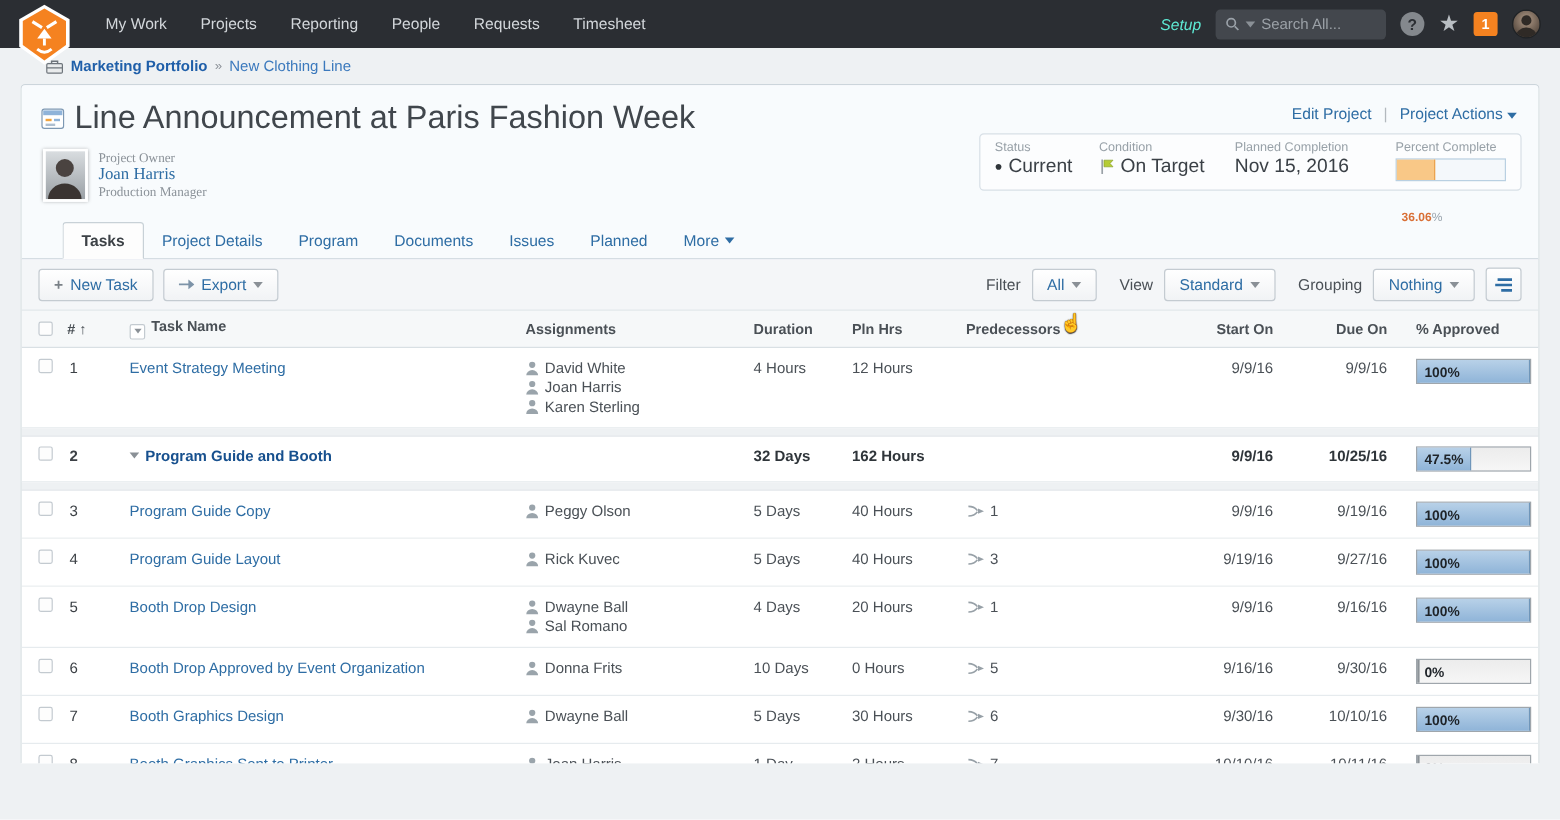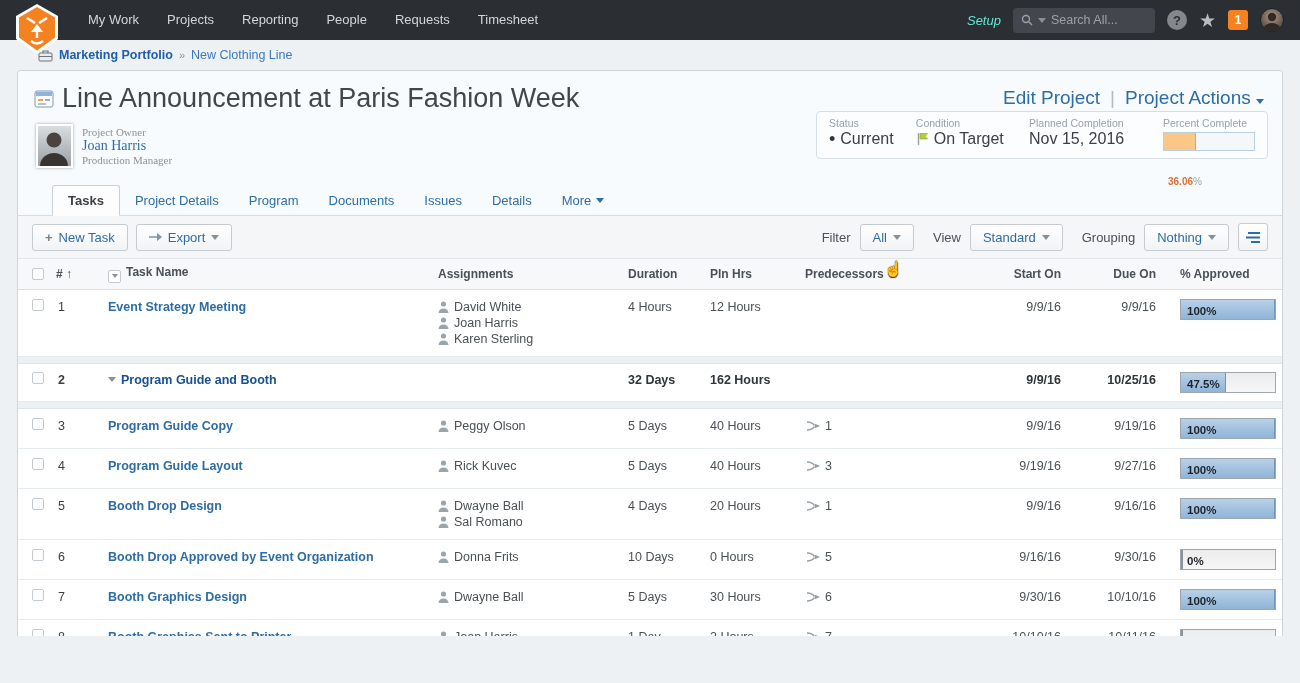--- a/index.html
+++ b/index.html
@@ -25,21 +25,21 @@
   .breadcrumb { height:30px; display:flex; align-items:center; padding-left:38px; font-size:12.5px; gap:6px; }
   .crumb-portfolio { color:#1f5fa9; font-weight:bold; cursor:pointer; }
   .crumb-sep { color:#8a9096; font-size:11px; }
   .crumb-current { color:#3b79bd; cursor:pointer; }
 
   
   .card { margin:0 17px; background:#fff; border:1px solid #ccd5db; border-bottom:none; border-radius:4px 4px 0 0; height:566px; overflow:hidden; }
   .card-header { background:#f8fbfd; padding:12px 16px 0 16px; position:relative; border-bottom:1px solid #d5dde3; }
   .title-row { display:flex; align-items:center; gap:8px; }
   .page-title { font-size:27px; color:#40464c; font-weight:400; }
-  .header-links { position:absolute; right:18px; top:16px; display:flex; align-items:center; font-size:19px; }
+  .header-links { position:absolute; right:18px; top:16px; display:flex; align-items:center; font-size:13px; }
   .hlink { color:#2e6da4; cursor:pointer; }
   .hsep { color:#b3b9be; margin:0 10px; }
 
   .owner-row { display:flex; margin:10px 0 0 2px; gap:9px; padding-bottom:4px; }
   .owner-avatar { width:37px; height:44px; background:linear-gradient(#d9dde0,#9aa0a5); border:2px solid #fff; box-shadow:0 0 3px rgba(0,0,0,.35); position:relative; overflow:hidden; }
   .owner-meta { display:flex; flex-direction:column; justify-content:center; line-height:14px;font-family:Liberation Serif, serif; }
   .meta-small { font-size:11px; color:#8b9299; }
   .owner-name { font-size:14px; color:#2e6da4; cursor:pointer; }
 
   .stats-box { position:absolute; right:14px; top:40px; width:452px; height:48px; border:1px solid #d7dfe6; border-radius:4px; background:#fcfdfe; display:flex; align-items:flex-start; padding:5px 12px; }
@@ -71,21 +71,21 @@
   
   .grid { display:grid; grid-template-columns:34px 52px 330px 190px 82px 95px 185px 95px 95px 1fr; align-items:center; }
   .thead { background:#f6f8f9; border-bottom:1px solid #d9e0e4; padding:6px 0; font-size:12px; font-weight:bold; color:#4a5056; }
   .thead .cell, .trow .cell { padding:0 4px; }
   .c-start, .c-due { text-align:right; padding-right:20px !important; }
   .hdr-caret-box { width:13px; height:13px; border:1px solid #c3cad0; background:#fff; border-radius:2px; display:inline-flex; align-items:center; justify-content:center; margin-right:5px; vertical-align:-2px; }
   .checkbox { width:12px; height:12px; border:1px solid #c3cad0; border-radius:2px; background:#fdfdfd; margin-left:10px; cursor:pointer; }
   .trow { background:#fff; border-bottom:1px solid #e6ebee; font-size:12.5px; color:#4a5056; align-items:flex-start; padding:9px 0; }
   .trow .cell { line-height:16px; }
   .tasknum { color:#3c4146; padding-left:6px !important; }
-  .taskname { color:#2e6da4; cursor:pointer;font-weight:bold; }
+  .taskname { color:#2e6da4; cursor:pointer; }
   .trow.parent { font-weight:bold; color:#2f353a; padding:8px 0; }
   .trow.parent .taskname { color:#17508e; }
   .row-caret { display:inline-block; width:0; height:0; border-left:4px solid transparent; border-right:4px solid transparent; border-top:5px solid #8a9096; margin-right:5px; vertical-align:2px; }
   .assignee { display:flex; align-items:center; gap:5px; }
   .pred { display:flex; align-items:center; gap:4px; }
   .spacer-band { height:7px; background:#eef1f3; border-bottom:1px solid #e0e5e9; }
   .pbar { position:relative; width:96px; height:21px; border:1px solid #9fa6ac; background:linear-gradient(#ececec,#f6f6f6); box-shadow:inset 2px 0 0 #8d9499; }
   .pfill { position:absolute; left:0; top:0; bottom:0; background:linear-gradient(#b8d1e8,#8fb4d8); border-right:1px solid #6f96ba; }
   .plabel { position:absolute; left:6px; top:3px; font-size:11.5px; font-weight:bold; color:#1e2328; }
   svg { display:block; }
@@ -230,21 +230,21 @@
         <div class="tab">
           <span>Program</span>
         </div>
         <div class="tab">
           <span>Documents</span>
         </div>
         <div class="tab">
           <span>Issues</span>
         </div>
         <div class="tab">
-          <span>Details</span>
+          <span>Planned</span>
         </div>
         <div class="tab">
           <span>More</span>
           <span class="caret" style="border-top-color: rgb(46, 109, 164);"></span>
         </div>
       </div>
   </div>
 
   <div class="toolbar">
     <div class="toolbar-left">

